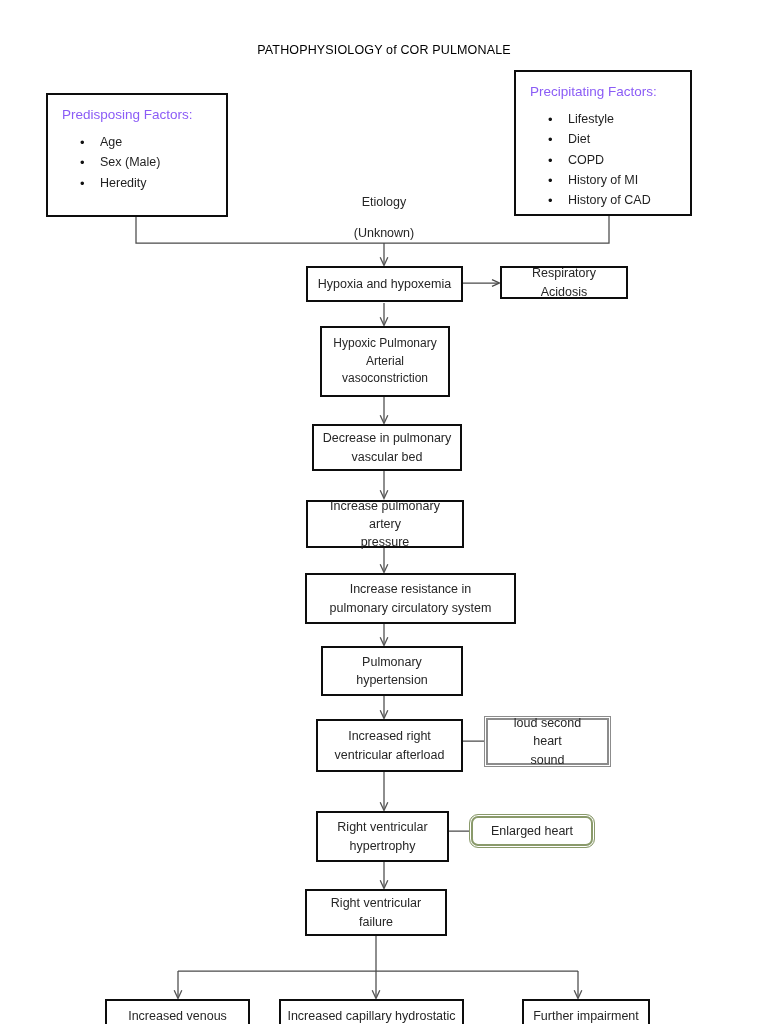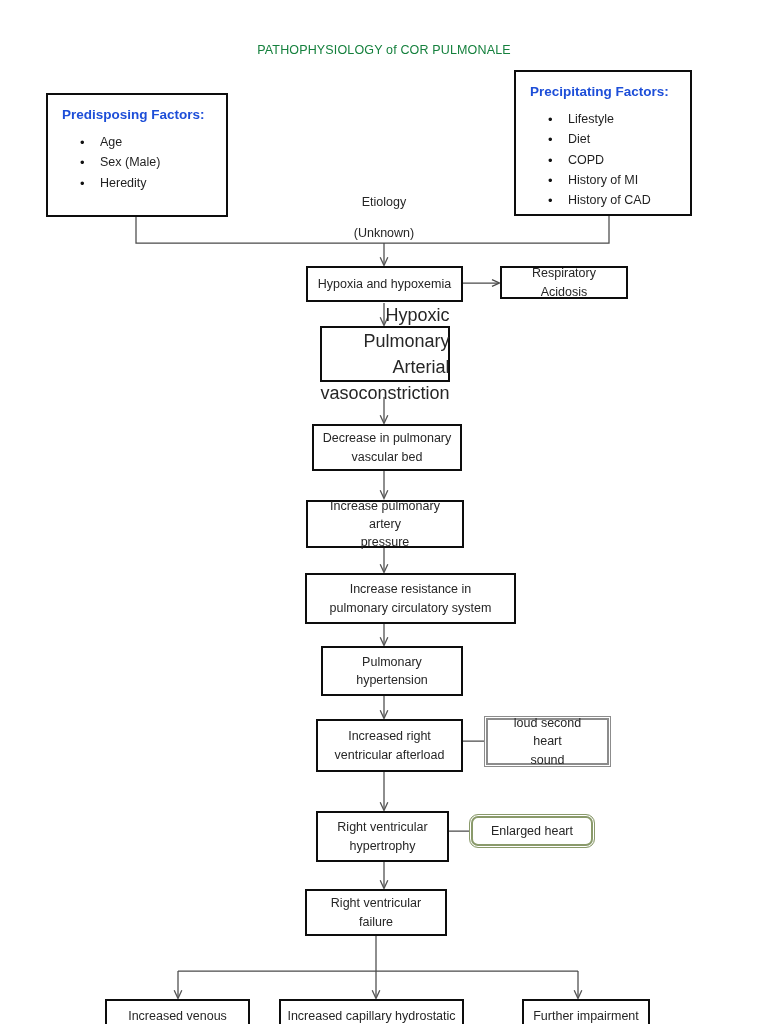--- a/index.html
+++ b/index.html
@@ -62,23 +62,23 @@
   
   .panel {
     position: absolute;
     box-sizing: border-box;
     background: #ffffff;
     border: 2.5px solid #0d0d0d;
     padding: 12px 14px 10px 14px;
   }
   .panel-title {
     font-size: 13.5px;
-    color: #1d4ed8;
+    color: #8b5cf6;
     margin: 0 0 10px 0;
-    font-weight: 700;
+    font-weight: 400;
   }
   .panel ul {
     margin: 0;
     padding: 0 0 0 38px;
     list-style: none;
   }
   .panel li {
     font-size: 12.5px;
     color: #1f1f1f;
     line-height: 1.62;
@@ -101,21 +101,21 @@
   }
 
   #title {
     position: absolute;
     left: 0;
     top: 43px;
     width: 768px;
     text-align: center;
     font-size: 12.5px;
     letter-spacing: 0.15px;
-    color: #15803d;
+    color: #000000;
   }
 </style>
 </head>
 <body>
 
 <div id="page">
 
   <div id="title">PATHOPHYSIOLOGY of COR PULMONALE</div>
 
   <svg id="connectors" viewBox="0 0 768 1024" xmlns="http://www.w3.org/2000/svg">
@@ -181,21 +181,21 @@
   <div class="free-text" style="left:304px; top:226px; width:160px; font-size:12.5px;">(Unknown)</div>
 
   <div class="node heavy" style="left:306px; top:266px; width:157px; height:36px; font-size:12.5px;">
     <span class="label">Hypoxia and hypoxemia</span>
   </div>
 
   <div class="node heavy" style="left:500px; top:266px; width:128px; height:33px; font-size:12.5px;">
     <span class="label">Respiratory Acidosis</span>
   </div>
 
-  <div class="node heavy" style="left:320px; top:326px; width:130px; height:56px; font-size:18px;text-align:right;">
+  <div class="node heavy" style="left:320px; top:326px; width:130px; height:71px; font-size:12px;">
     <span class="label">Hypoxic Pulmonary
 Arterial
 vasoconstriction</span>
   </div>
 
   <div class="node heavy" style="left:312px; top:424px; width:150px; height:47px; font-size:12.5px;">
     <span class="label">Decrease in pulmonary
 vascular bed</span>
   </div>
 

